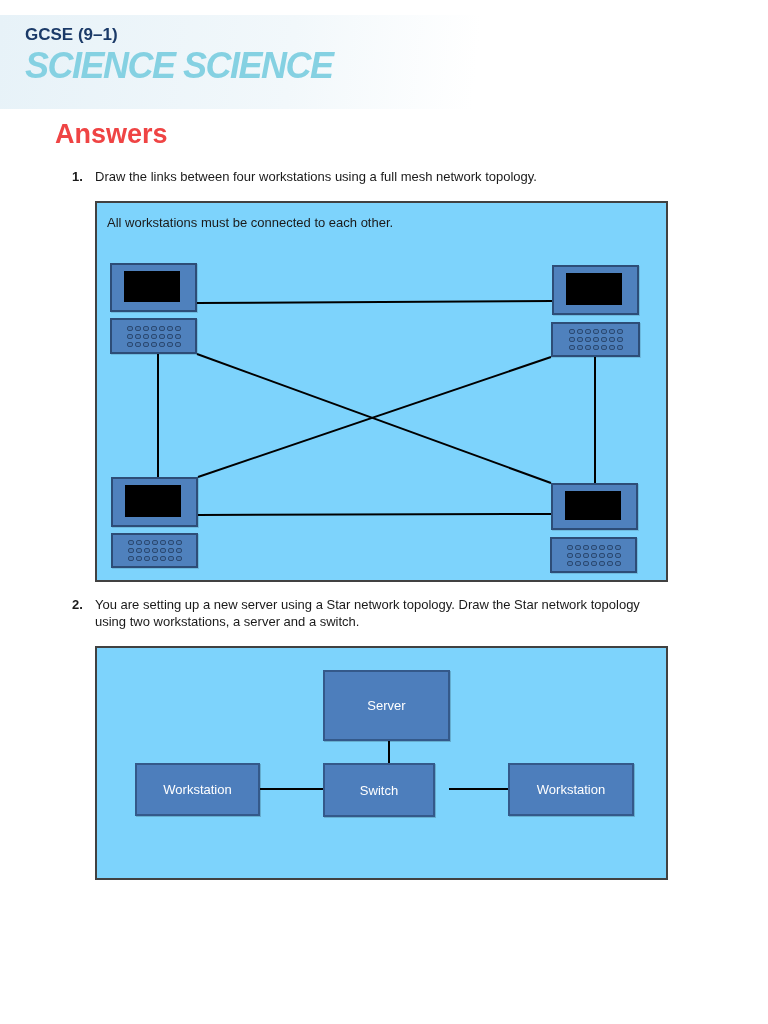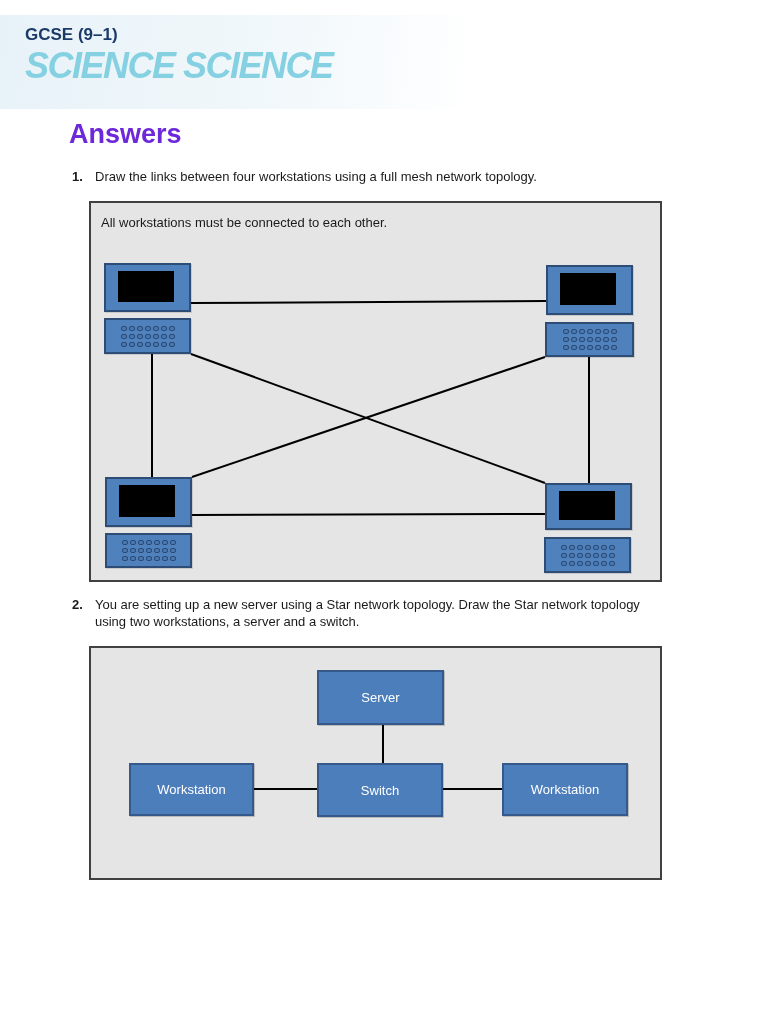--- a/index.html
+++ b/index.html
@@ -14,32 +14,32 @@
   }
   .brand{position:absolute;left:25px;top:10px;}
   .brand-qualification{
     font-size:17px;font-weight:bold;color:#1b3a68;letter-spacing:0px;
   }
   .brand-subject{
     font-size:36px;font-weight:bold;font-style:italic;color:#85d1e2;
     letter-spacing:-1.5px;margin-top:3px;line-height:1.0;
   }
   .page-title{
-    position:absolute;left:69px;top:104px;
-    font-size:27px;font-weight:bold;color:#6d28d9;
+    position:absolute;left:55px;top:104px;
+    font-size:27px;font-weight:bold;color:#ef4444;
   }
   
   .question{position:absolute;font-size:13px;line-height:17px;}
   .q1{left:72px;top:153px;width:600px;}
   .q2{left:72px;top:581px;width:600px;}
   .q-number{position:absolute;left:0;top:0;font-weight:bold;}
   .q-text{margin-left:23px;max-width:558px;}
   
   .diagram-box{
-    position:absolute;left:89px;width:573px;background:#e5e5e5;
+    position:absolute;left:95px;width:573px;background:#7dd3fc;
     border:2px solid #414141;box-sizing:border-box;
   }
   .box-q1{top:186px;height:381px;}
   .box-q2{top:631px;height:234px;}
   .diagram-caption{position:absolute;left:10px;top:12px;font-size:13px;}
   .links-layer{position:absolute;left:0;top:0;pointer-events:none;}
   
   .monitor{
     position:absolute;background:#4f81bd;border:2px solid #2d4d77;
     box-sizing:border-box;box-shadow:1px 1px 0 rgba(0,0,0,0.12);
@@ -64,22 +64,22 @@
   .ws-bl .keyboard{left:14px;top:330px;width:87px;height:35px;}
   .ws-br .monitor{left:454px;top:280px;width:87px;height:47px;}
   .ws-br .keyboard{left:453px;top:334px;width:87px;height:36px;}
   
   .node{
     position:absolute;background:#4d7ebc;border:2px solid #34598a;
     box-sizing:border-box;color:#ffffff;font-size:13px;
     display:flex;align-items:center;justify-content:center;
     box-shadow:1px 1px 0 rgba(0,0,0,0.18);
   }
-  .node-server{left:226px;top:22px;width:127px;height:55px;align-items:center;}
-  .node-switch{left:226px;top:115px;width:126px;height:54px;}
+  .node-server{left:226px;top:22px;width:127px;height:71px;align-items:center;}
+  .node-switch{left:226px;top:115px;width:112px;height:54px;}
   .node-ws-left{left:38px;top:115px;width:125px;height:53px;}
   .node-ws-right{left:411px;top:115px;width:126px;height:53px;}
 </style>
 </head>
 <body>
 
 <div class="page">
 
   <div class="top-band"></div>
 

